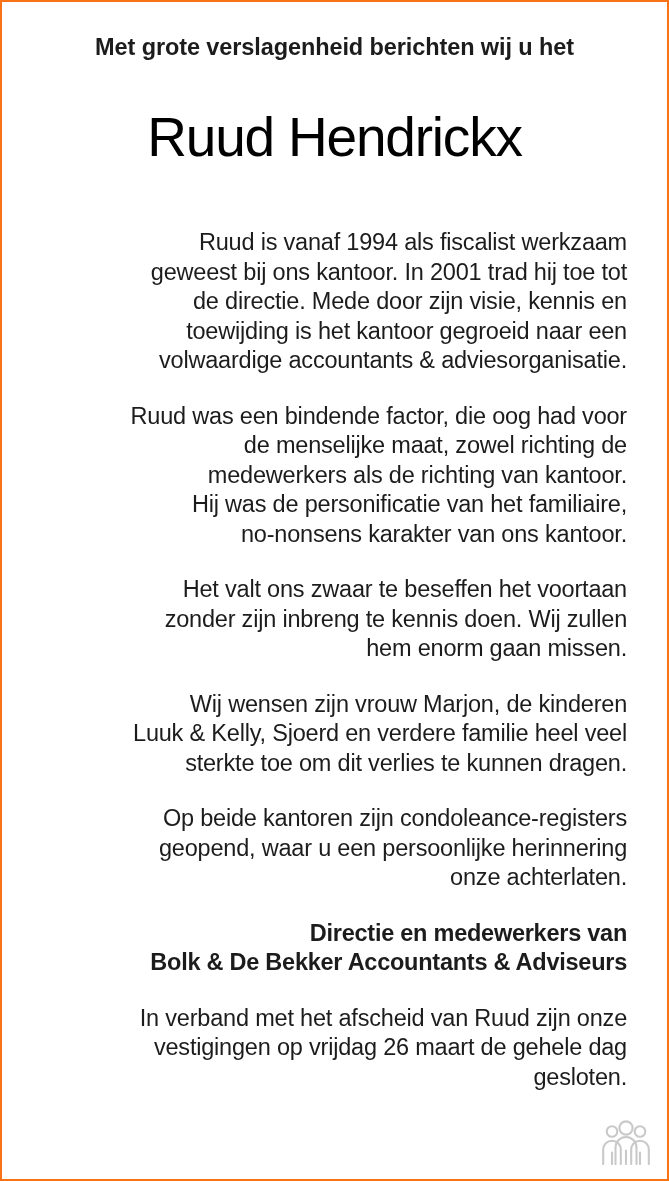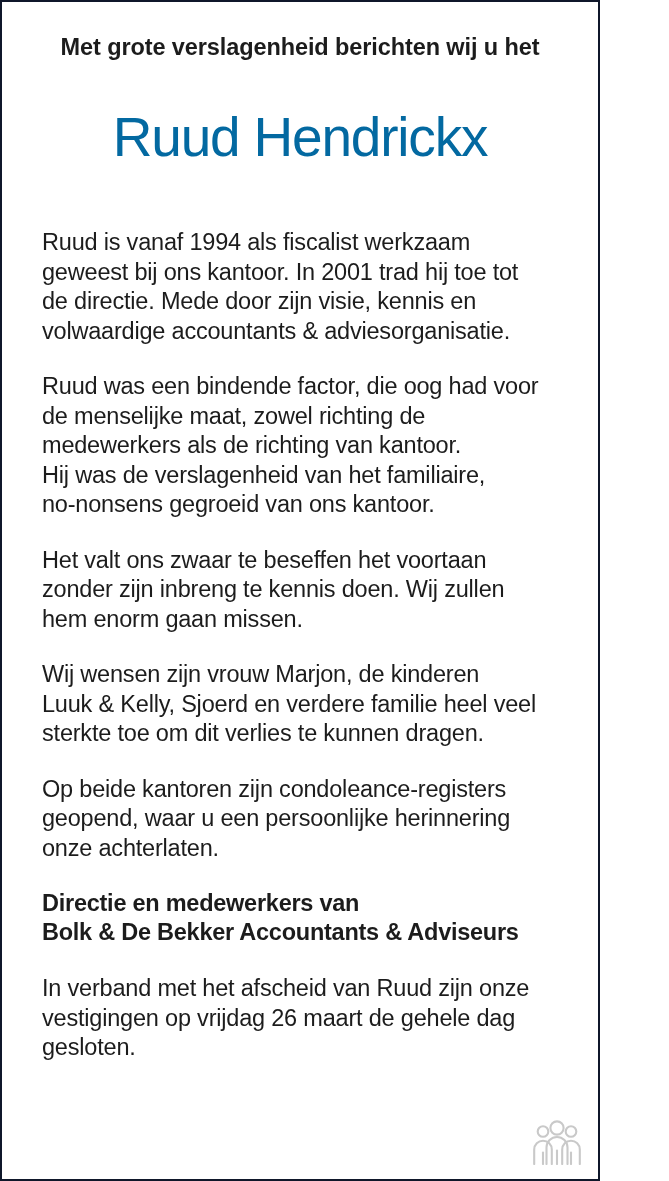--- a/index.html
+++ b/index.html
@@ -4,25 +4,25 @@
 <title>Overlijdensbericht</title>
 <style>
   html, body {
     margin: 0;
     padding: 0;
     background: #ffffff;
   }
 
   #notice {
     position: relative;
-    width: 600px;
+    width: 669px;
     height: 1181px;
     box-sizing: border-box;
     background: #ffffff;
-    border: 2px solid #0f172a;
+    border: 2px solid #f97316;
     font-family: "Liberation Sans", "DejaVu Sans", sans-serif;
     color: #1c1c1c;
     overflow: hidden;
   }
 
   .inner {
     box-sizing: border-box;
     padding: 30px 40px 0 40px;
   }
 
@@ -39,38 +39,38 @@
   }
   .intro .ln { display: block; }
 
   
   .name {
     text-align: center;
     font-size: 55px;
     line-height: 62px;
     font-weight: 400;
     letter-spacing: -1.2px;
-    color: #0369a1;
+    color: #000000;
     margin: 44px 0 0 0;
     white-space: nowrap;
   }
 
   
   .body-block {
     margin-top: 60px;
   }
 
   .para {
     font-size: 23.5px;
     line-height: 29.5px;
     font-weight: 400;
     letter-spacing: -0.2px;
     color: #1c1c1c;
     margin: 16px 0 26px 0;
-    text-align: left;
+    text-align: right;
   }
   .para .ln { display: block; }
 
   .para.signature {
     font-weight: 700;
     letter-spacing: -0.25px;
     line-height: 29px;
     margin-bottom: 27px;
   }
 
@@ -101,29 +101,30 @@
     </div>
 
     <h1 class="name">Ruud Hendrickx</h1>
 
     <div class="body-block">
 
       <p class="para">
         <span class="ln">Ruud is vanaf 1994 als fiscalist werkzaam</span>
         <span class="ln">geweest bij ons kantoor. In 2001 trad hij toe tot</span>
         <span class="ln">de directie. Mede door zijn visie, kennis en</span>
+        <span class="ln">toewijding is het kantoor gegroeid naar een</span>
         <span class="ln">volwaardige accountants &amp; adviesorganisatie.</span>
       </p>
 
       <p class="para">
         <span class="ln">Ruud was een bindende factor, die oog had voor</span>
         <span class="ln">de menselijke maat, zowel richting de</span>
         <span class="ln">medewerkers als de richting van kantoor.</span>
-        <span class="ln">Hij was de verslagenheid van het familiaire,</span>
-        <span class="ln">no-nonsens gegroeid van ons kantoor.</span>
+        <span class="ln">Hij was de personificatie van het familiaire,</span>
+        <span class="ln">no-nonsens karakter van ons kantoor.</span>
       </p>
 
       <p class="para">
         <span class="ln">Het valt ons zwaar te beseffen het voortaan</span>
         <span class="ln">zonder zijn inbreng te kennis doen. Wij zullen</span>
         <span class="ln">hem enorm gaan missen.</span>
       </p>
 
       <p class="para">
         <span class="ln">Wij wensen zijn vrouw Marjon, de kinderen</span>

